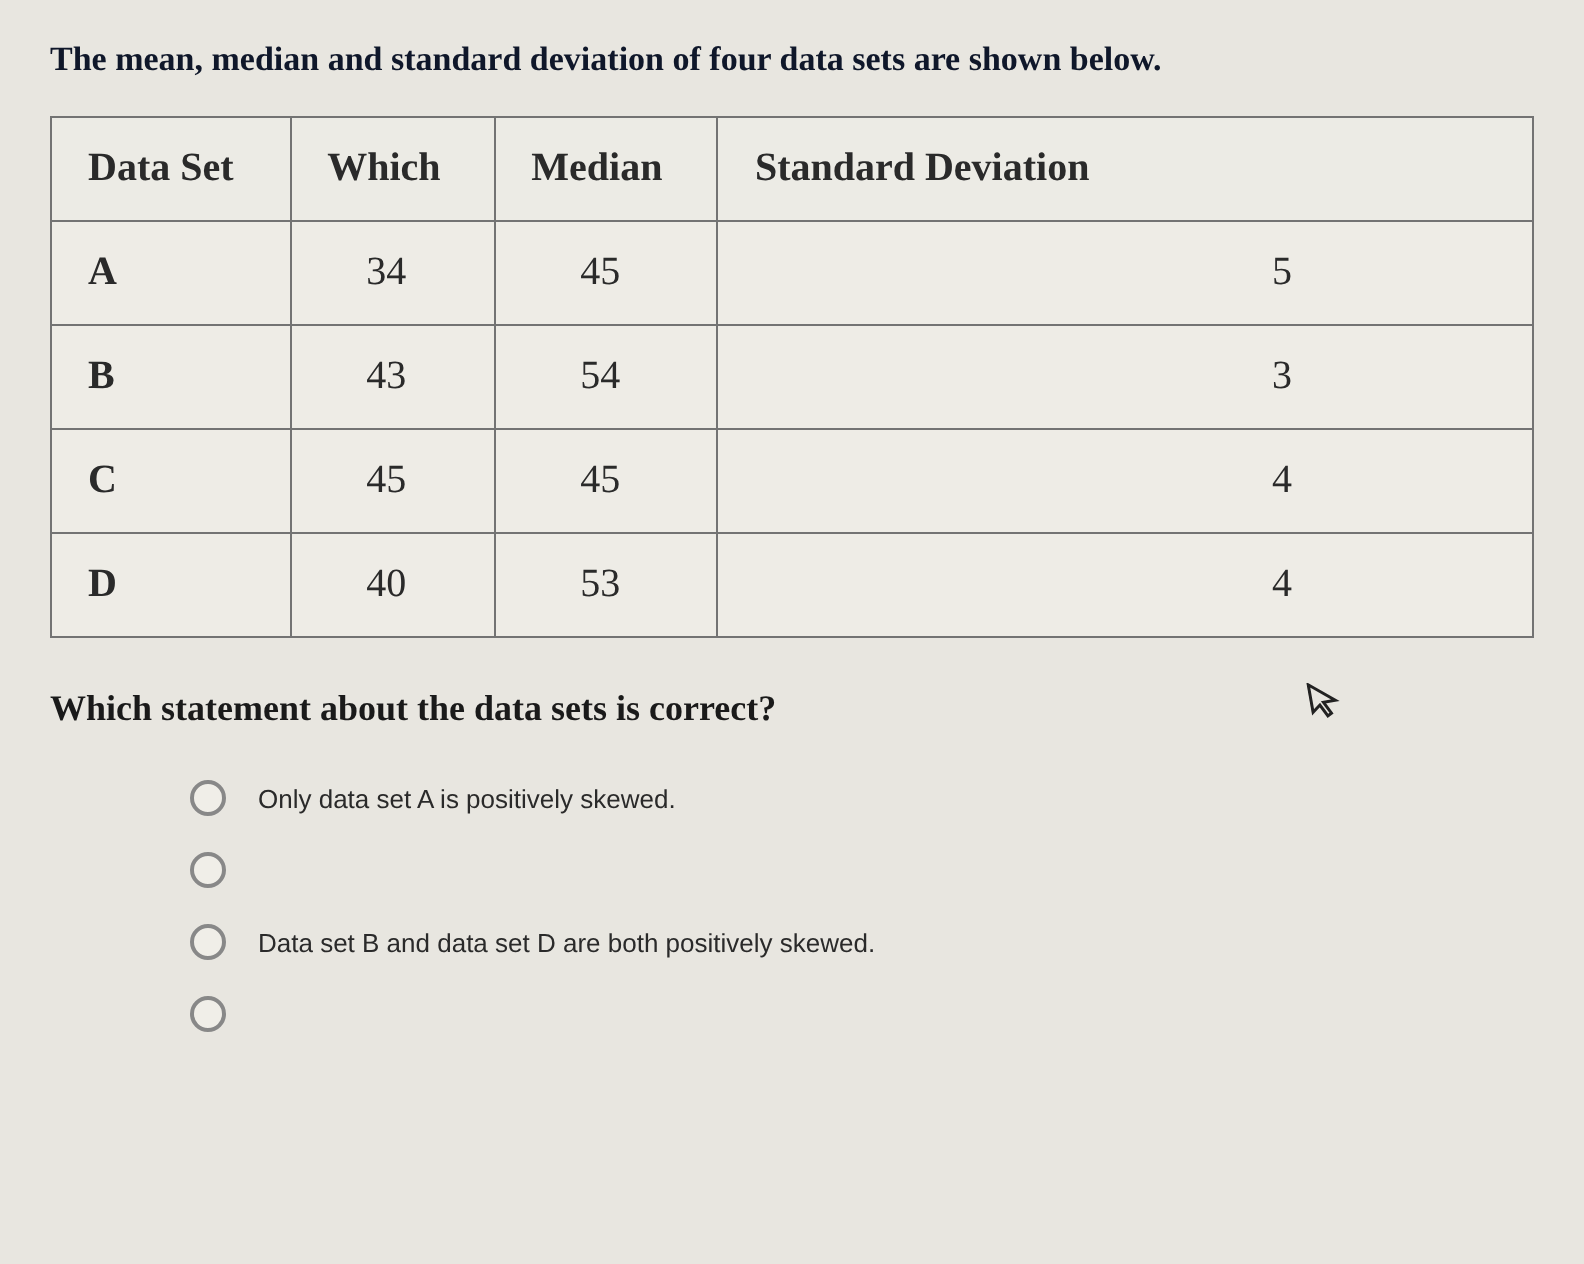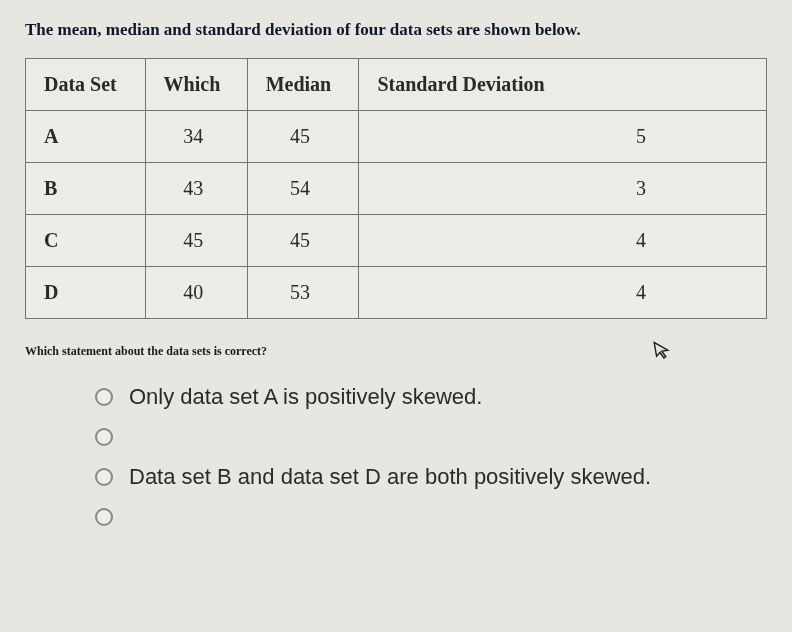--- a/index.html
+++ b/index.html
@@ -44,21 +44,21 @@
     td.num {
       text-align: center;
       padding-right: 24px;
     }
     td.sd {
       text-align: right;
       padding-right: 120px;
     }
     .question {
       font-weight: bold;
-      font-size: 12px;
+      font-size: 18px;
       margin-bottom: 25px;
       color: #1a1a1a;
     }
     .options {
       padding-left: 70px;
     }
     .option {
       display: flex;
       align-items: center;
       margin-bottom: 18px;
@@ -68,21 +68,21 @@
       width: 18px;
       height: 18px;
       border: 2px solid #888;
       border-radius: 50%;
       margin-right: 16px;
       flex-shrink: 0;
       background: #f0eee8;
     }
     .option-text {
       font-family: Arial, Helvetica, sans-serif;
-      font-size: 22px;
+      font-size: 13px;
       color: #2a2a2a;
     }
     .cursor {
       position: absolute;
       top: 340px;
       left: 655px;
       font-size: 18px;
       color: #222;
       transform: rotate(-10deg);
     }

